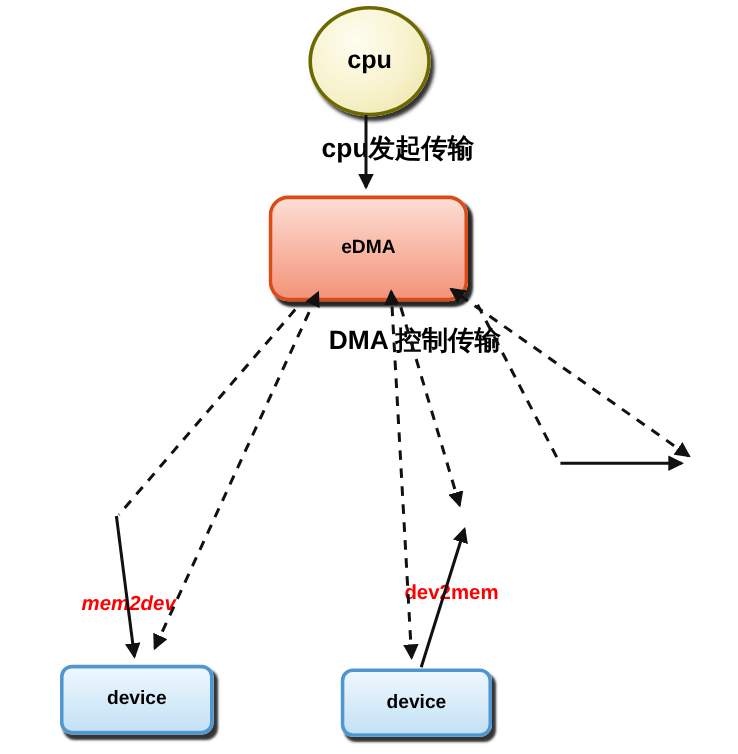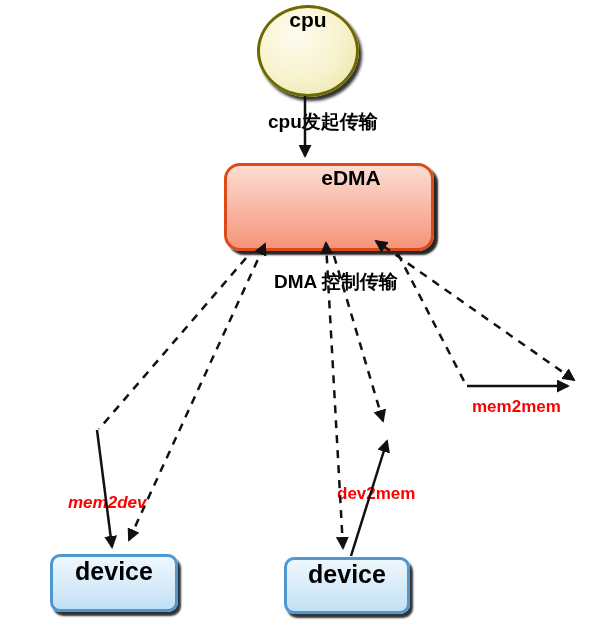--- a/index.html
+++ b/index.html
@@ -1,52 +1,51 @@
 <!DOCTYPE html>
 <html style="--transfer-label: #FF0000; --arrow: #111111; --cpu-fill: #EAE3A2; --cpu-border: #6E6800; --edma-fill-top: #FDDDD3; --edma-fill-bottom: #F4947A; --edma-border: #DC4A18; --memory-fill-top: #F2F2F2; --memory-fill-bottom: #D4D4D4; --memory-border: #0A0A0A; --device-fill-top: #EEF7FE; --device-fill-bottom: #C3E1F5; --device-border: #4E97D1;"><head>
 <meta charset="utf-8">
 <style>
   html,body{margin:0;padding:0;background:#fff;}
   .canvas{
     position:relative;width:615px;height:628px;background:#fff;overflow:hidden;
     font-family:"Liberation Sans","DejaVu Sans",sans-serif;color:#000;
   }
-  .node{position:absolute;display:flex;justify-content:center;
+  .node{position:absolute;display:flex;align-items:center;justify-content:center;
         font-weight:bold;box-sizing:content-box;z-index:1;}
   .cpu{
     left:257px;top:5px;width:96px;height:86px;border-radius:50%;
     border:3px solid var(--cpu-border,#6E6800);
     background:radial-gradient(ellipse at 38% 30%, #FEFDF0 0%, #F7F2CC 55%, var(--cpu-fill,#EAE3A2) 100%);
     box-shadow:3px 4px 3px rgba(0,0,0,0.8);
     font-size:21px;
   }
   .edma{
     left:224px;top:163px;width:160px;height:82px;border-radius:16px;
     border:3px solid var(--edma-border,#DC4A18);
     background:linear-gradient(180deg, var(--edma-fill-top,#FDDDD3) 0%, var(--edma-fill-bottom,#F4947A) 100%);
     box-shadow:4px 4px 2px rgba(0,0,0,0.85);
-    font-size:21px;
-    padding-left:44px;
+    font-size:16px;
   }
   .memory{
     left:6px;top:332px;width:593px;height:142px;
     border:4px solid var(--memory-border,#0A0A0A);
     background:linear-gradient(180deg, var(--memory-fill-top,#F2F2F2) 0%, var(--memory-fill-bottom,#D4D4D4) 100%);
     box-shadow:3px 4px 3px rgba(0,0,0,0.55);
     font-size:21px;
   }
   .device{
     border:3px solid var(--device-border,#4E97D1);border-radius:10px;
     background:linear-gradient(180deg, var(--device-fill-top,#EEF7FE) 0%, var(--device-fill-bottom,#C3E1F5) 100%);
     box-shadow:3px 4px 2px rgba(0,0,0,0.8);
-    font-size:25px;
+    font-size:16px;
   }
   .device-left{left:50px;top:554px;width:122px;height:52px;}
   .device-right{left:284px;top:557px;width:120px;height:51px;}
-  .note{position:absolute;font-weight:bold;font-size:19px;color:#000;z-index:2;white-space:nowrap;}
+  .note{position:absolute;font-weight:bold;font-size:22px;color:#000;z-index:2;white-space:nowrap;}
   .note-cpu{left:268px;top:109px;}
   .note-dma{left:274px;top:269px;text-align:right;}
   .xfer{position:absolute;font-weight:bold;font-size:17px;color:var(--transfer-label,#FF0000);z-index:2;white-space:nowrap;}
   .xfer-mem2mem{left:472px;top:397px;}
   .xfer-mem2dev{left:68px;top:493px;font-style:italic;}
   .xfer-dev2mem{left:337px;top:484px;}
   svg.arrows{position:absolute;left:0;top:0;z-index:3;pointer-events:none;}
   svg.arrows line{stroke:var(--arrow,#111);stroke-width:2.5;fill:none;}
   svg.arrows line.dashed{stroke-dasharray:8 7;}
   svg.arrows .head{fill:var(--arrow,#111);}
@@ -69,21 +68,20 @@
     <span>device</span>
   </div>
 
   <div class="node device device-right">
     <span>device</span>
   </div>
 
   <div class="note note-cpu">cpu发起传输</div>
   <div class="note note-dma">DMA 控制传输</div>
 
-  <div class="xfer xfer-mem2mem">mem2mem</div>
   <div class="xfer xfer-mem2dev">mem2dev</div>
   <div class="xfer xfer-dev2mem">dev2mem</div>
 
   <svg class="arrows" width="615" height="628" viewBox="0 0 615 628">
     <defs>
       <marker id="ah" viewBox="0 0 10 10" refX="8.5" refY="5" markerWidth="5.2" markerHeight="5.2" orient="auto-start-reverse">
         <path class="head" d="M0 0 L10 5 L0 10 z"></path>
       </marker>
     </defs>
 

